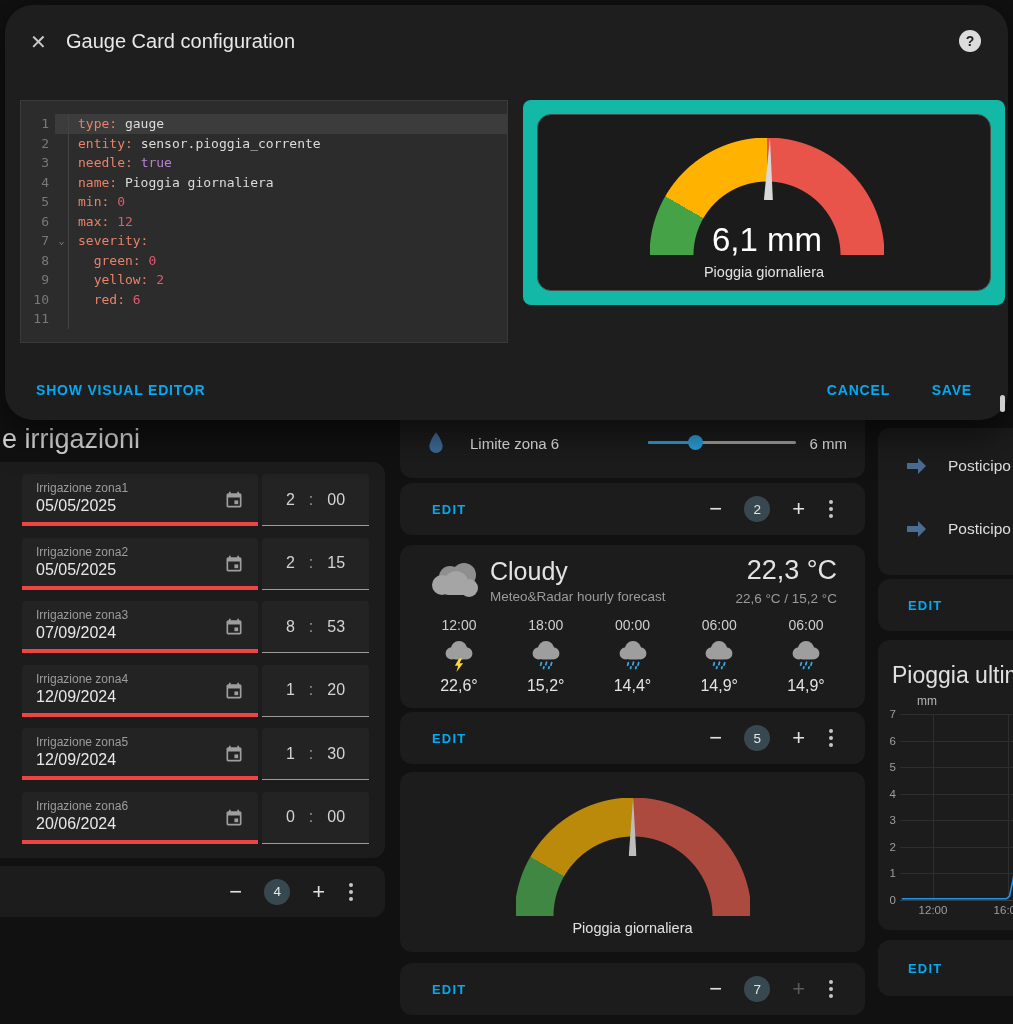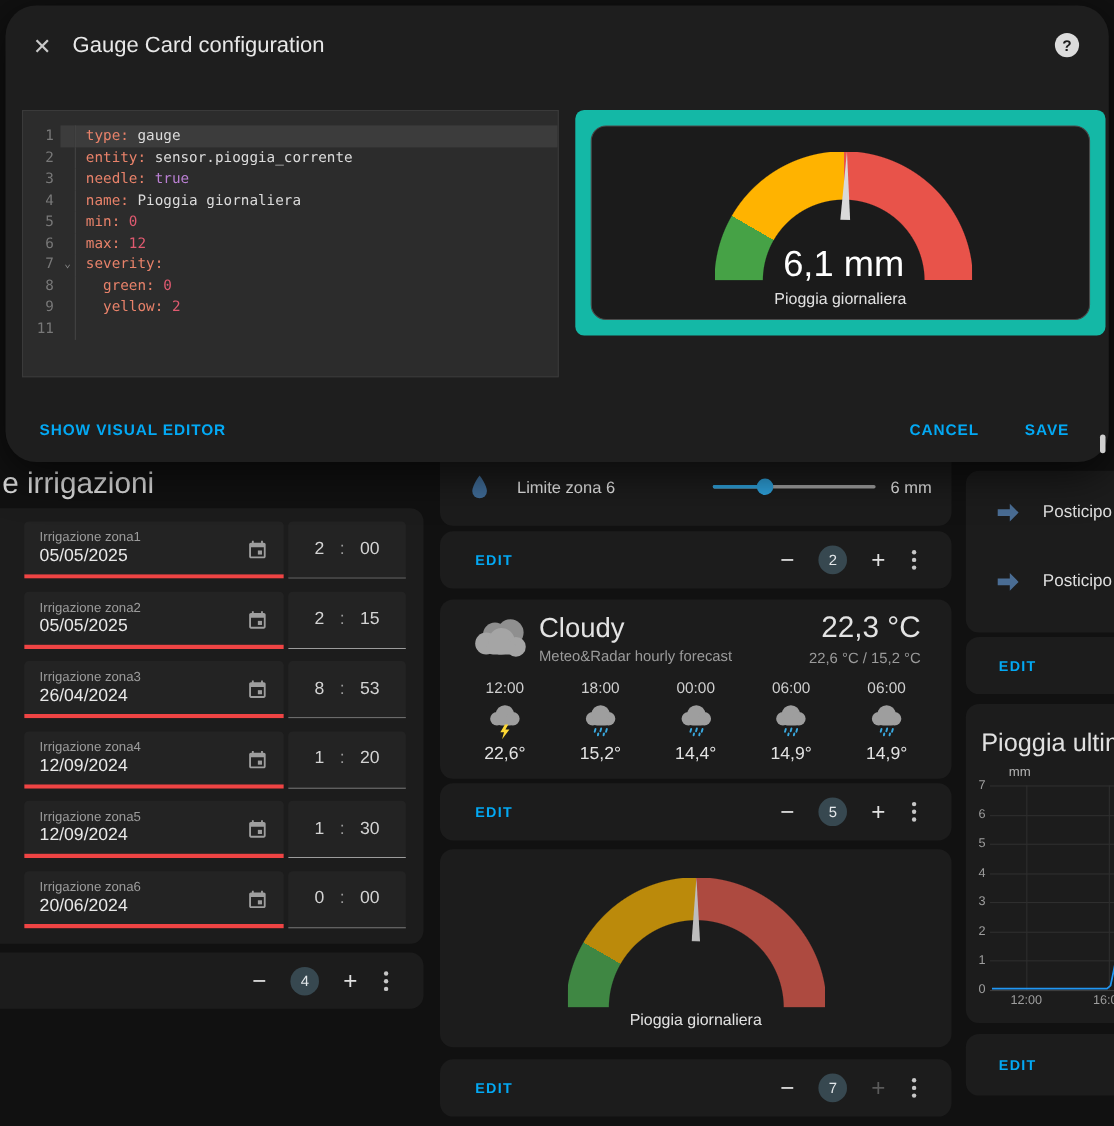--- a/index.html
+++ b/index.html
@@ -150,21 +150,21 @@
                 <path fill="#9e9e9e" d="M19 4h-1V2h-2v2H8V2H6v2H5c-1.1 0-2 .9-2 2v13c0 1.1.9 2 2 2h14c1.1 0 2-.9 2-2V6c0-1.1-.9-2-2-2zm0 15H5V9h14v10z"></path>
                 <rect x="12.5" y="12.5" width="4.5" height="4.5" fill="#9e9e9e"></rect>
               </svg></span></div>
           <div class="time-field">
             <span>2</span>
             <span class="colon">:</span>
             <span>15</span>
           </div>
         </div>
         <div class="irr-row">
-          <div class="date-field"><div class="df-label">Irrigazione zona3</div><div class="df-value">26/04/2024</div><span><svg class="cal-ico" width="20" height="20" viewBox="0 0 24 24">
+          <div class="date-field"><div class="df-label">Irrigazione zona3</div><div class="df-value">07/09/2024</div><span><svg class="cal-ico" width="20" height="20" viewBox="0 0 24 24">
                 <path fill="#9e9e9e" d="M19 4h-1V2h-2v2H8V2H6v2H5c-1.1 0-2 .9-2 2v13c0 1.1.9 2 2 2h14c1.1 0 2-.9 2-2V6c0-1.1-.9-2-2-2zm0 15H5V9h14v10z"></path>
                 <rect x="12.5" y="12.5" width="4.5" height="4.5" fill="#9e9e9e"></rect>
               </svg></span></div>
           <div class="time-field">
             <span>8</span>
             <span class="colon">:</span>
             <span>53</span>
           </div>
         </div>
         <div class="irr-row">
@@ -512,20 +512,25 @@
           <div class="cm-gutter">8</div>
           <div class="cm-fold"></div>
           <div class="cm-content">  <span class="tok-key">green:</span> <span class="tok-num">0</span></div>
         </div>
         <div class="cm-row">
           <div class="cm-gutter">9</div>
           <div class="cm-fold"></div>
           <div class="cm-content">  <span class="tok-key">yellow:</span> <span class="tok-num">2</span></div>
         </div>
         <div class="cm-row">
+          <div class="cm-gutter">10</div>
+          <div class="cm-fold"></div>
+          <div class="cm-content">  <span class="tok-key">red:</span> <span class="tok-num">6</span></div>
+        </div>
+        <div class="cm-row">
           <div class="cm-gutter">11</div>
           <div class="cm-fold"></div>
           <div class="cm-content"></div>
         </div>
       </div>
 
     <div id="preview-wrap">
       <div id="preview-card">
         <div class="gauge-box g-large" id="g1-box">
           <div class="gauge-arc" style="background: conic-gradient(from 270deg at 50% 100%, rgb(70, 162, 70) 0deg, rgb(70, 162, 70) 30deg, rgb(255, 179, 0) 30deg, rgb(255, 179, 0) 90deg, rgb(232, 83, 74) 90deg, rgb(232, 83, 74) 180deg, transparent 180deg, transparent 360deg);"></div>

